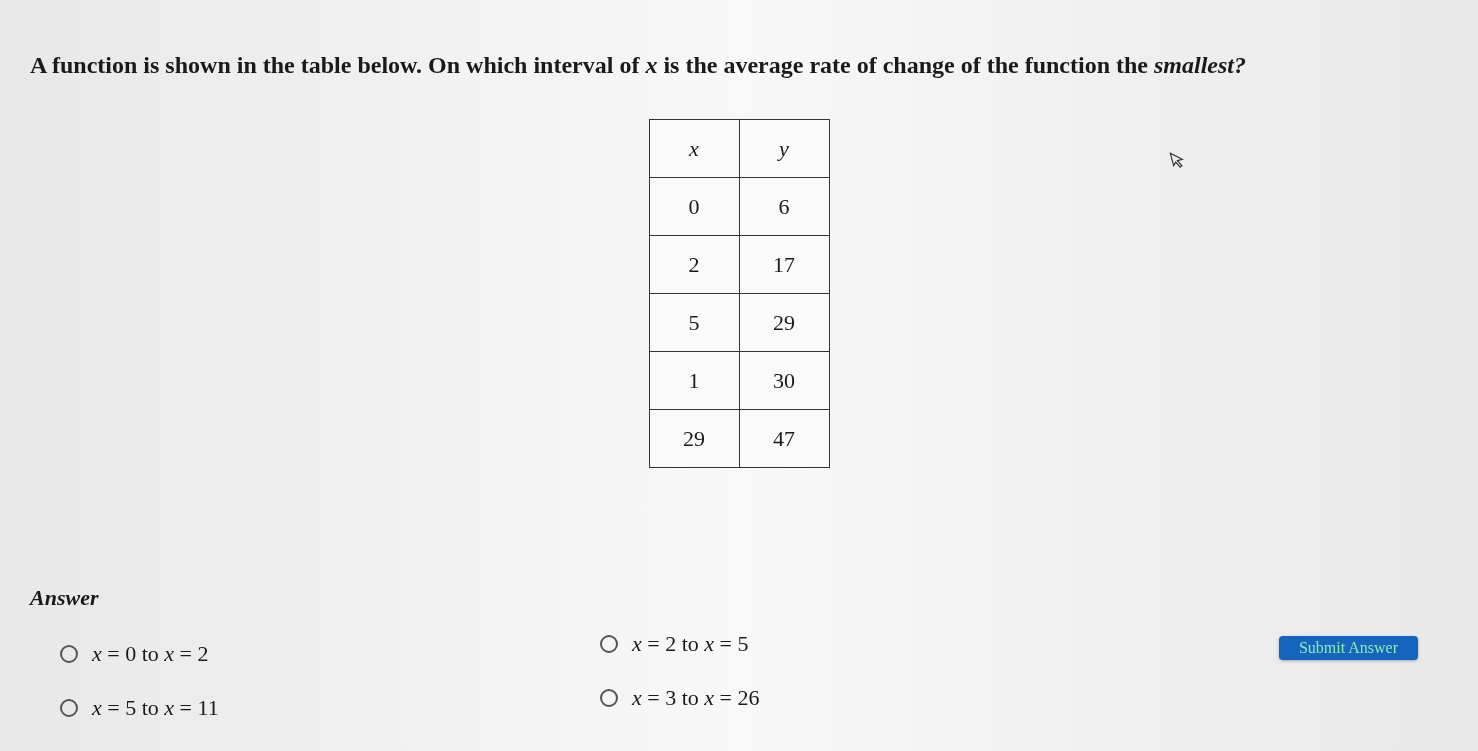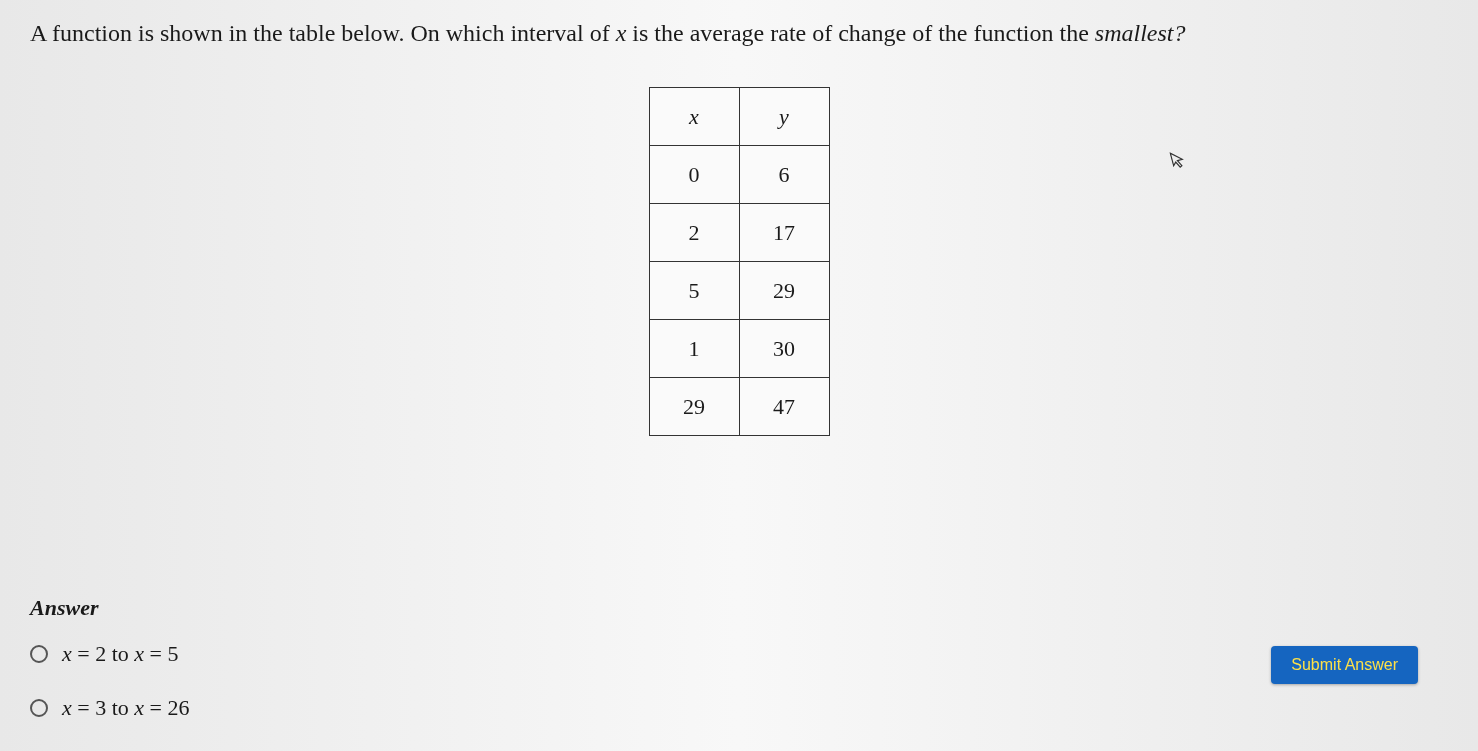--- a/index.html
+++ b/index.html
@@ -12,23 +12,24 @@
       background: #f5f5f5;
       background-image: linear-gradient(to right, #e8e8e8 0%, #f8f8f8 50%, #e8e8e8 100%);
       width: 1478px;
       height: 751px;
       position: relative;
       padding: 20px 30px;
       color: #1a1a1a;
     }
     .question-text {
       font-size: 24px;
-      font-weight: normal;
+      font-weight: bold;
       color: #1a1a1a;
       margin-bottom: 40px;
+      margin-top: 32px;
     }
     .math-var {
       font-style: italic;
       font-family: Georgia, serif;
     }
     .smallest {
       font-style: italic;
     }
     .table-container {
       display: flex;
@@ -100,25 +101,25 @@
       border-radius: 50%;
       display: inline-block;
       cursor: pointer;
       background: transparent;
     }
     .submit-btn {
       position: absolute;
       right: 30px;
       top: -5px;
       background: #1565c0;
-      color: #fde047;
+      color: #86efac;
       border: none;
-      padding: 10px 20px;
+      padding: 3px 20px;
       font-size: 16px;
-      font-family: Liberation Sans, sans-serif;
+      font-family: Liberation Serif, serif;
       border-radius: 4px;
       cursor: pointer;
       box-shadow: 0 1px 3px rgba(0,0,0,0.3);
     }
     .cursor-icon {
       position: absolute;
       right: 290px;
       top: 150px;
       font-size: 18px;
       color: #333;
@@ -172,20 +173,30 @@
       </tr>
     </tbody>
   </table>
 </div>
 
 <div class="answer-section">
   <div class="answer-label">Answer</div>
 
   <div class="options-row">
 
+    <div class="options-col left">
+      <div class="option">
+        <span class="radio-circle"></span>
+        <span class="option-text"><span class="math-var">x</span><span> = 0 to </span><span class="math-var">x</span><span> = 2</span></span>
+      </div>
+      <div class="option">
+        <span class="radio-circle"></span>
+        <span class="option-text"><span class="math-var">x</span><span> = 5 to </span><span class="math-var">x</span><span> = 11</span></span>
+      </div>
+    </div>
 
     <div class="options-col right">
       <div class="option">
         <span class="radio-circle"></span>
         <span class="option-text"><span class="math-var">x</span><span> = 2 to </span><span class="math-var">x</span><span> = 5</span></span>
       </div>
       <div class="option">
         <span class="radio-circle"></span>
         <span class="option-text"><span class="math-var">x</span><span> = 3 to </span><span class="math-var">x</span><span> = 26</span></span>
       </div>

